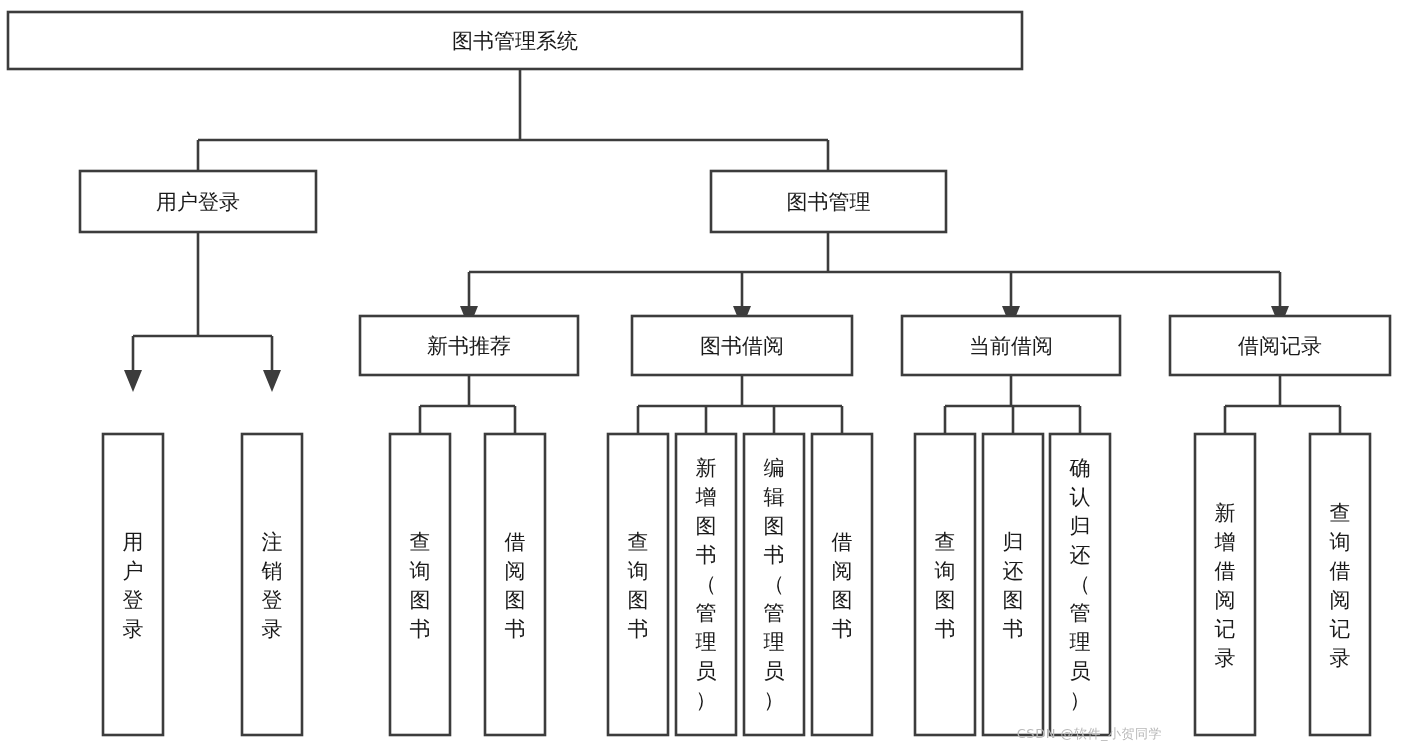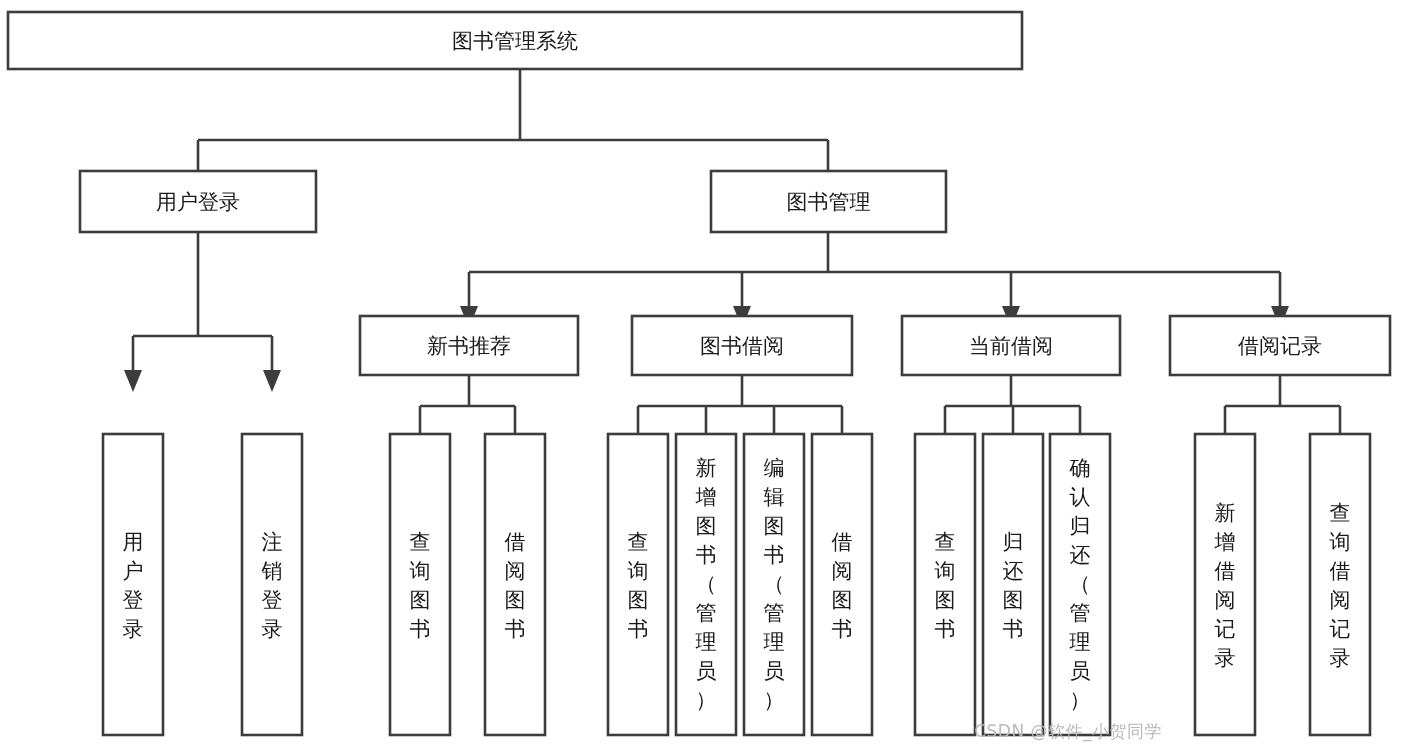--- a/index.html
+++ b/index.html
@@ -17,21 +17,21 @@
     font-family:"DejaVu Sans","Liberation Sans",sans-serif;
     text-anchor:middle;dominant-baseline:middle;
   }
   .node-label-vertical{
     fill:#1a1a1a;font-size:21px;
     font-family:"DejaVu Sans","Liberation Sans",sans-serif;
     text-anchor:middle;
   }
   .watermark{
     position:absolute;right:8px;bottom:4px;
-    font-size:17px;color:#b9b9b9;white-space:nowrap;
+    font-size:13px;color:#b9b9b9;white-space:nowrap;
     font-family:"DejaVu Sans","Liberation Sans",sans-serif;
     letter-spacing:.5px;
   }
 </style>
 </head>
 <body>
 
 <div id="stage">
   <svg id="diagram" viewBox="0 0 1405 747">
     <g id="connectors-layer">

